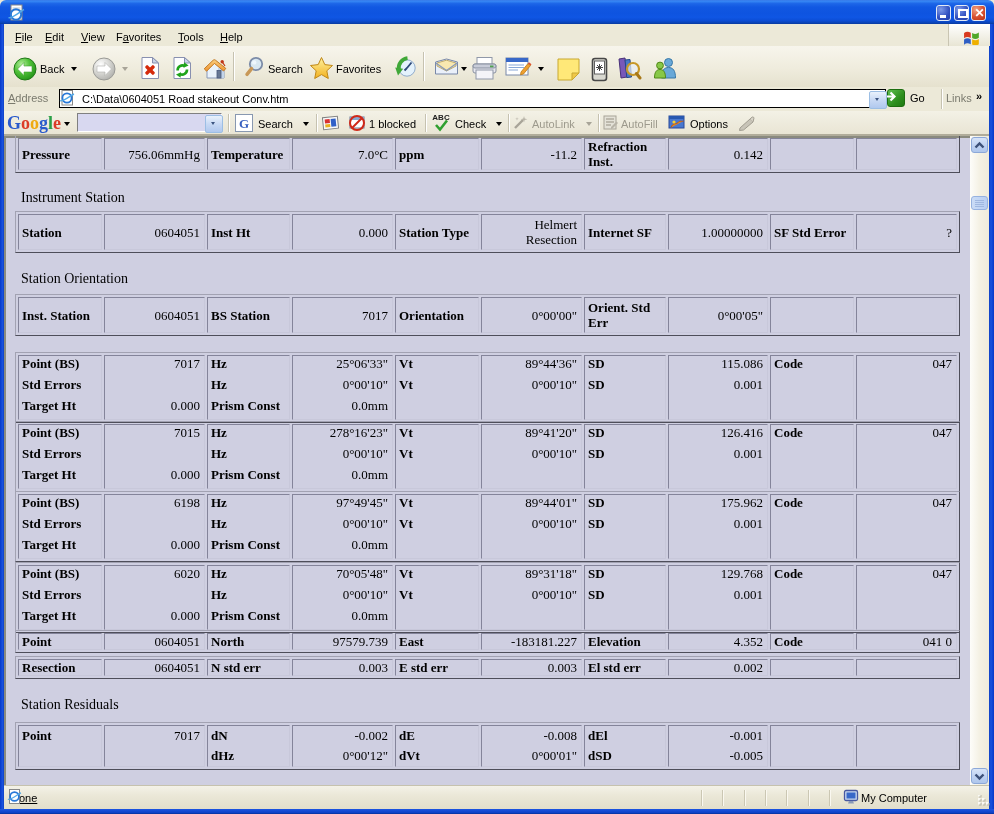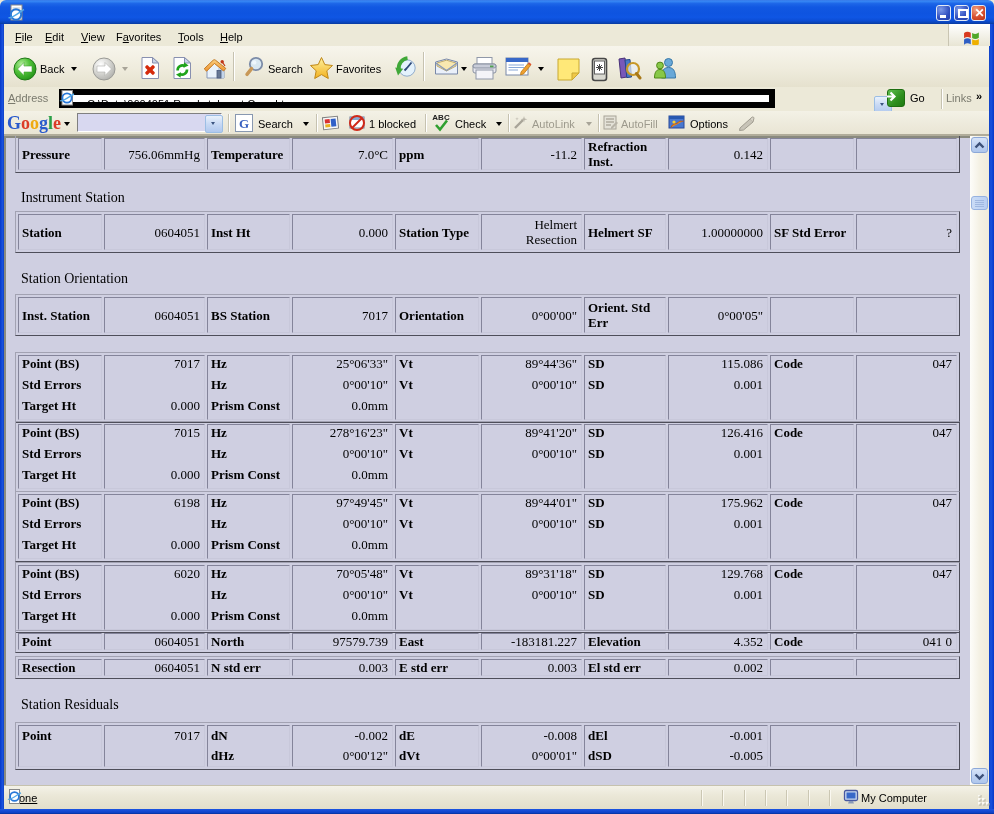--- a/index.html
+++ b/index.html
@@ -24,21 +24,21 @@
 .mi{position:absolute;top:7px;}
 u{text-decoration:underline;}
 #winflag{left:948px;top:24px;width:41px;height:22px;background:linear-gradient(180deg,#FFFFFF,#E8E5D4);border-left:1px solid #C9C5B2;}
 
 #toolbar{left:4px;top:46px;width:985px;height:41px;background:linear-gradient(180deg,#F7F5EC 0%,#EFECDD 55%,#E5E1CE 100%);border-bottom:1px solid #B8B4A2;font-size:11px;}
 .tsep{position:absolute;top:6px;width:1px;height:29px;background:#C6C2B0;border-right:1px solid #fff;}
 .caret{position:absolute;width:0;height:0;border-left:3px solid transparent;border-right:3px solid transparent;border-top:4px solid #000;}
 .caretg{border-top-color:#A8A498;}
 
 #addrbar{left:4px;top:87px;width:985px;height:24px;background:#ECE9D8;border-bottom:1px solid #D2CEBC;font-size:11px;}
-#addrfield{position:absolute;left:55px;top:2px;width:716px;height:19px;background:#fff;border:6px solid #000000;box-sizing:border-box;}
+#addrfield{position:absolute;left:55px;top:2px;width:827px;height:19px;background:#fff;border:1px solid #000000;box-sizing:border-box;}
 #addrtext{position:absolute;left:22px;top:3px;color:#000;}
 .ddbtn{position:absolute;top:1px;width:16px;height:16px;background:linear-gradient(180deg,#EAF2FC,#C8D9F4 50%,#B0C8EE);border:1px solid #9CBEE4;border-radius:2px;}
 .chev{position:absolute;left:4.5px;top:6px;width:0;height:0;border-left:2.5px solid transparent;border-right:2.5px solid transparent;border-top:3.5px solid #3C5480;}
 #gobtn{position:absolute;left:883px;top:2px;width:18px;height:18px;border-radius:3px;background:linear-gradient(135deg,#5FBF4F,#2E8F1E 60%,#1F7A12);border:1px solid #1E6E10;box-sizing:border-box;}
 
 #googlebar{left:4px;top:111px;width:985px;height:25px;background:linear-gradient(180deg,#F3F1E6,#E9E5D4);border-bottom:2px solid #B0AC9A;font-size:11px;box-sizing:border-box;}
 #gfield{position:absolute;left:73px;top:2px;width:145px;height:19px;background:#D8D8F0;border:1px solid #808080;border-color:#808080 #fff #fff #808080;box-sizing:border-box;}
 .gray{color:#9D9A8D;}
 
 #content{left:4px;top:136px;width:966px;height:649px;background:#CFCFE1;border-left:2px solid #8A8A7E;border-top:2px solid #8A8A7E;box-sizing:border-box;overflow:hidden;}
@@ -155,21 +155,21 @@
           <col style="width:101px">
         </colgroup>
         <tbody>
           <tr>
             <td class="lab" style="height:36px">Station</td>
             <td class="val" style="height:36px">0604051</td>
             <td class="lab" style="height:36px">Inst Ht</td>
             <td class="val" style="height:36px">0.000</td>
             <td class="lab" style="height:36px">Station Type</td>
             <td class="val" style="height:36px">Helmert Resection</td>
-            <td class="lab" style="height:36px">Helmert SF</td>
+            <td class="lab" style="height:36px">Internet SF</td>
             <td class="val" style="height:36px">1.00000000</td>
             <td class="lab" style="height:36px">SF Std Error</td>
             <td class="val" style="height:36px">?</td>
           </tr>
         </tbody>
       </table>
 <div class="h" style="top:135px">Station Orientation</div>
 <table class="t " style="left:11px;top:158px">
         <colgroup>
           <col style="width:84px">

